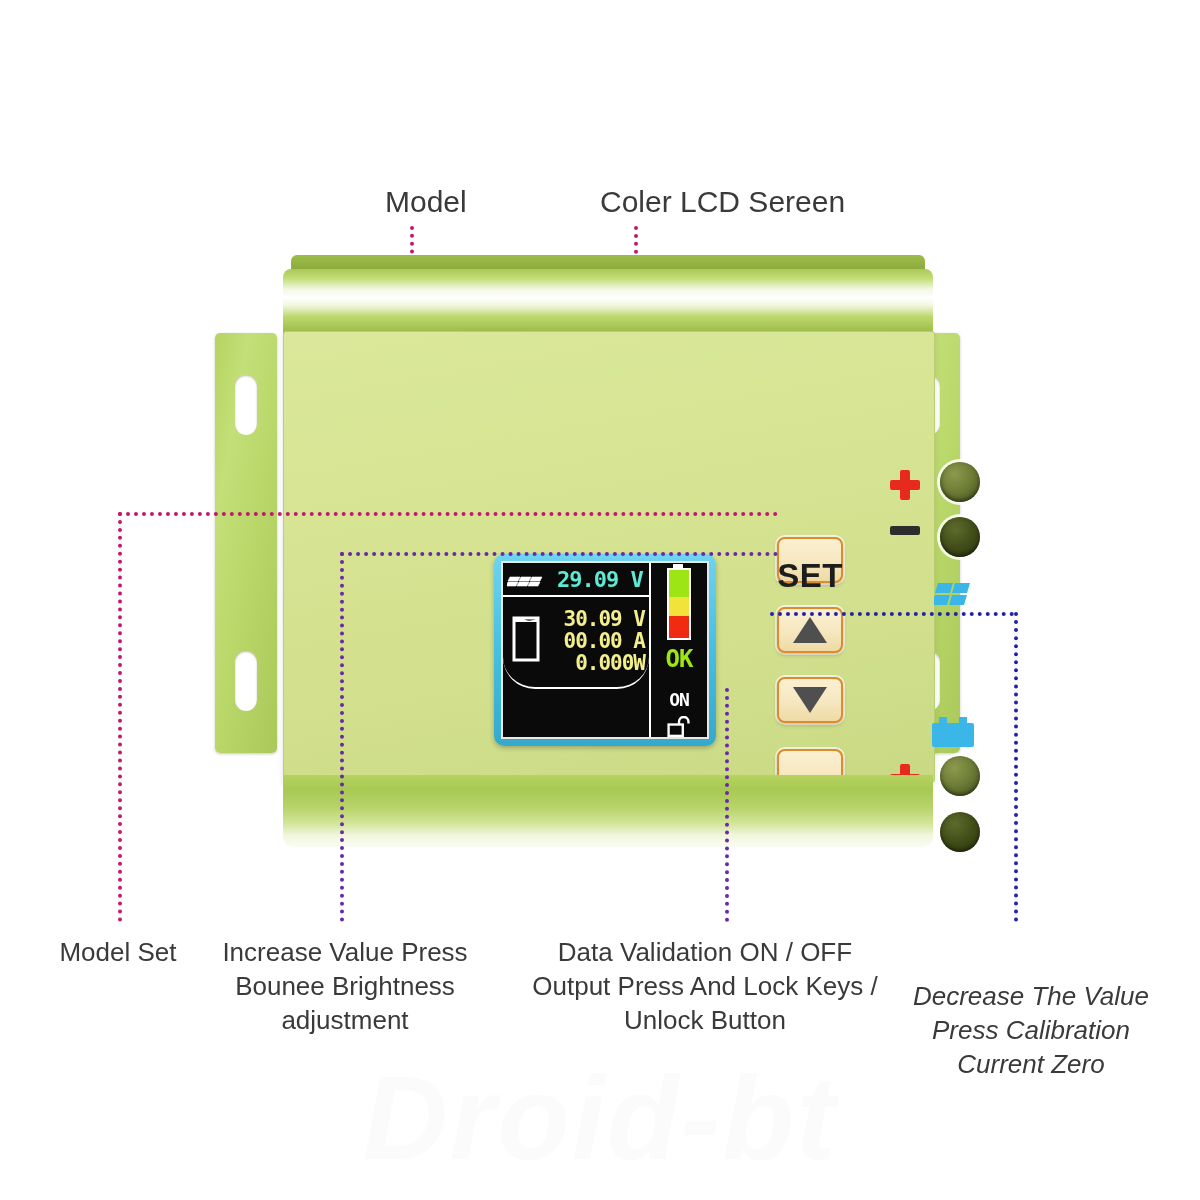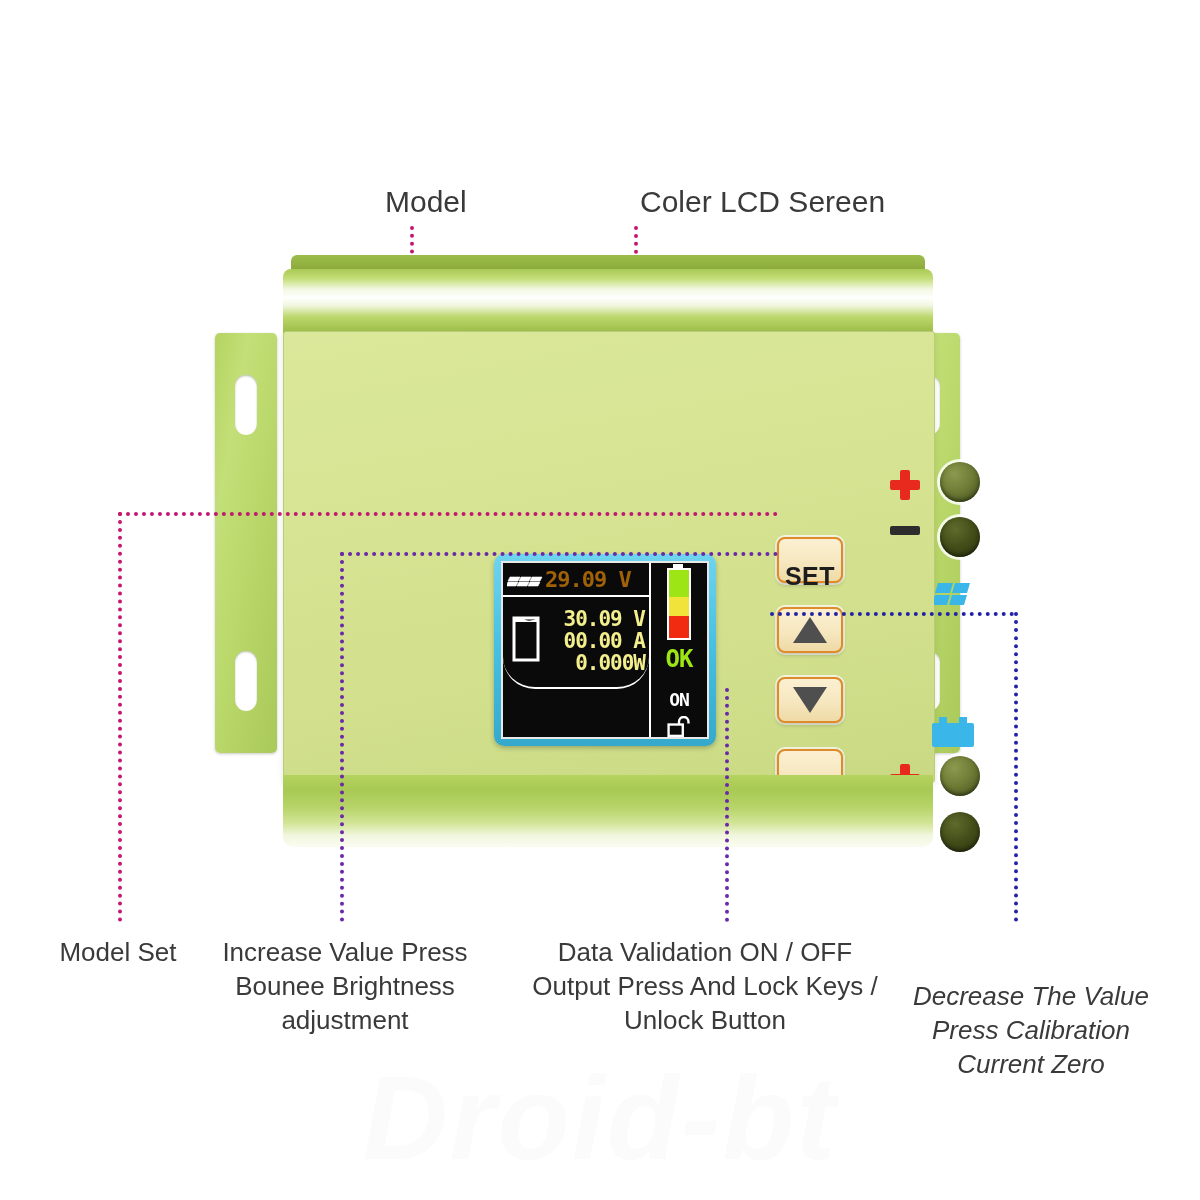--- a/index.html
+++ b/index.html
@@ -220,24 +220,24 @@
     border-bottom: 2px solid #ffffff;
     display: flex;
     align-items: center;
   }
   .solar-icon {
     width: 36px; height: 18px;
     margin-left: 4px;
     flex: 0 0 auto;
   }
   .pv-volt {
-    color: #a16207;
+    color: #5eead4;
     font-size: 22px;
     font-weight: 700;
-    margin-left: 2px;
+    margin-left: 14px;
     letter-spacing: -1px;
     white-space: nowrap;
   }
   .lcd-row-mid {
     position: absolute;
     left: 0; top: 32px;
     width: 100%;
     height: 92px;
     border-bottom: 2px solid #ffffff;
     display: flex;
@@ -346,21 +346,21 @@
     border: 2px solid #e08a29;
     border-radius: 8px;
     box-shadow: 0 2px 4px rgba(0,0,0,.22), 0 0 0 2px rgba(255,255,255,.75);
     display: flex;
     align-items: center;
     justify-content: center;
     box-sizing: border-box;
   }
   .btn-text {
     font-family: "Liberation Sans", sans-serif;
-    font-size: 25px;
+    font-size: 33px;
     font-weight: 700;
     color: #1d1d1d;
     letter-spacing: .5px;
     margin-top: 32px;
   }
   .tri {
     width: 0; height: 0;
     border-left: 17px solid transparent;
     border-right: 17px solid transparent;
   }
@@ -426,21 +426,21 @@
   .t-bt-minus { left: 606px; top: 492px; }
   .t-bt-term1 { left: 656px; top: 424px; }
   .t-bt-term2 { left: 656px; top: 480px; }
 </style>
 </head>
 <body>
 
 <div class="watermark">Droid-bt</div>
 
 <div class="callout-label top-label" style="left:385px; top:182px;">Model</div>
-<div class="callout-label top-label" style="left:640px; top:182px;">Coler LCD Sereen</div>
+<div class="callout-label top-label" style="left:600px; top:182px;">Coler LCD Sereen</div>
 
 <div class="dot-v c-pink" style="left:410px; top:226px; height:200px;"></div>
 
 <div class="dot-v c-pink" style="left:634px; top:226px; height:290px;"></div>
 
 <div id="device">
 
   <div class="bracket left">
     <div class="slot top"></div>
     <div class="slot bottom"></div>

